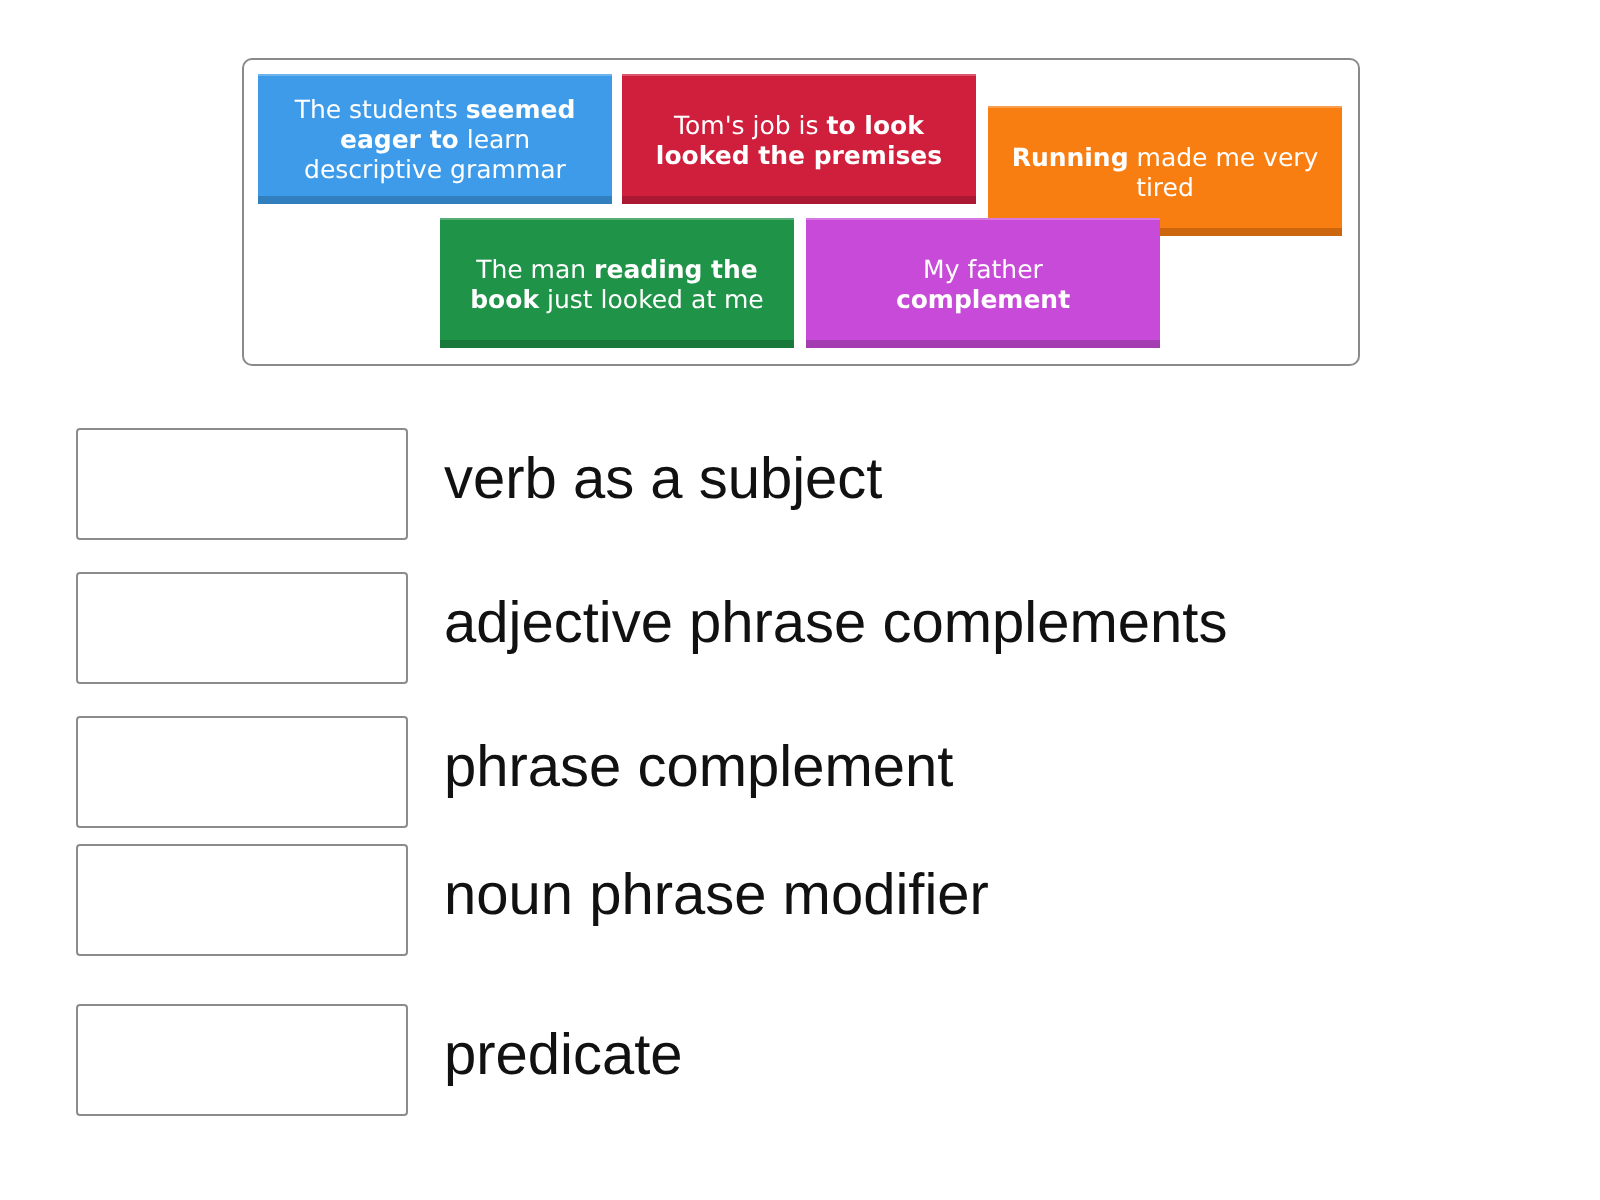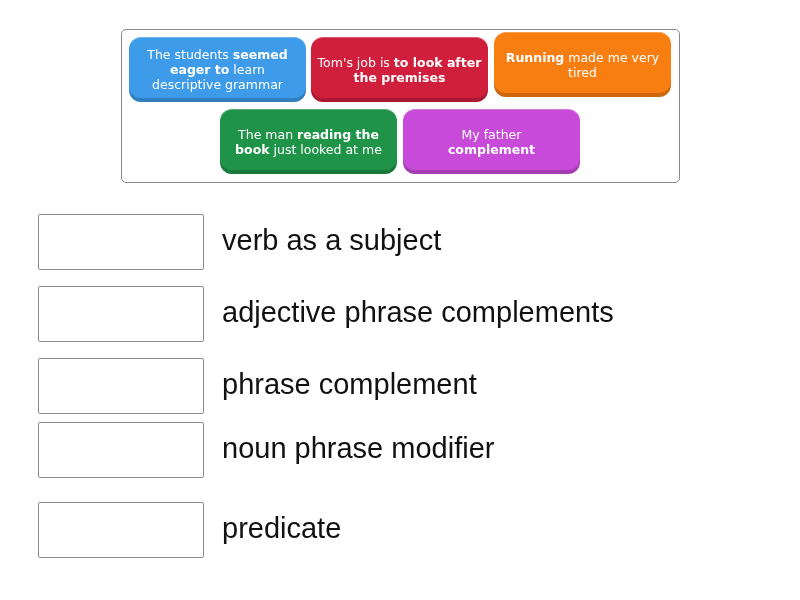--- a/index.html
+++ b/index.html
@@ -1,20 +1,20 @@
 <!DOCTYPE html>
 <html><head>
 <meta charset="utf-8">
 <style>
   html, body { margin:0; padding:0; }
   body { width:800px; height:600px; background:#ffffff; position:relative; overflow:hidden;
          font-family:"DejaVu Sans", sans-serif; }
   .bank { position:absolute; left:121px; top:29px; width:557px; height:152px;
           border:1px solid #8a8a8a; border-radius:5px; background:#fff; }
-  .tile { position:absolute; width:177px; height:65px; border-radius:12px;
+  .tile { position:absolute; width:177px; height:65px; border-radius:0;
           color:#fff; font-size:12.5px; line-height:15px; text-align:center;
           display:flex; align-items:center; justify-content:center; box-sizing:border-box;
           padding:0 5px; cursor:grab;
           box-shadow: inset 0 -4px 0 rgba(0,0,0,0.18), inset 0 1px 0 rgba(255,255,255,0.25); }
   .tile b { font-weight:bold; }
   .t-blue   { background:#3d9be9; }
   .t-red    { background:#d01f3c; }
   .t-orange { background:#f97e12; }
   .t-green  { background:#1f9448; }
   .t-purple { background:#c84ad9;text-align:center; }
@@ -25,23 +25,23 @@
            color:#111; white-space:nowrap; font-family:Liberation Sans, sans-serif; }
 </style>
 </head>
 <body>
 
 <div class="bank">
   <div class="tile t-blue" style="left:7px;top:7px;">
     <span><span>The students </span><b>seemed eager to</b><span> learn descriptive grammar</span></span>
   </div>
   <div class="tile t-red" style="left:189px;top:7px;">
-    <span><span>Tom's job is </span><b>to look after the premises</b></span>
+    <span><span>Tom's job is </span><b>to look looked the premises</b></span>
   </div>
-  <div class="tile t-orange" style="left:372px;top:2px;">
+  <div class="tile t-orange" style="left:372px;top:23px;">
     <span><b>Running</b><span> made me very tired</span></span>
   </div>
   <div class="tile t-green" style="left:98px;top:79px;text-align:center;">
     <span><span>The man </span><b>reading the book</b><span> just looked at me</span></span>
   </div>
   <div class="tile t-purple" style="left:281px;top:79px;">
     <span><span>My father </span><br><b>complement</b></span>
   </div>
 </div>
 

